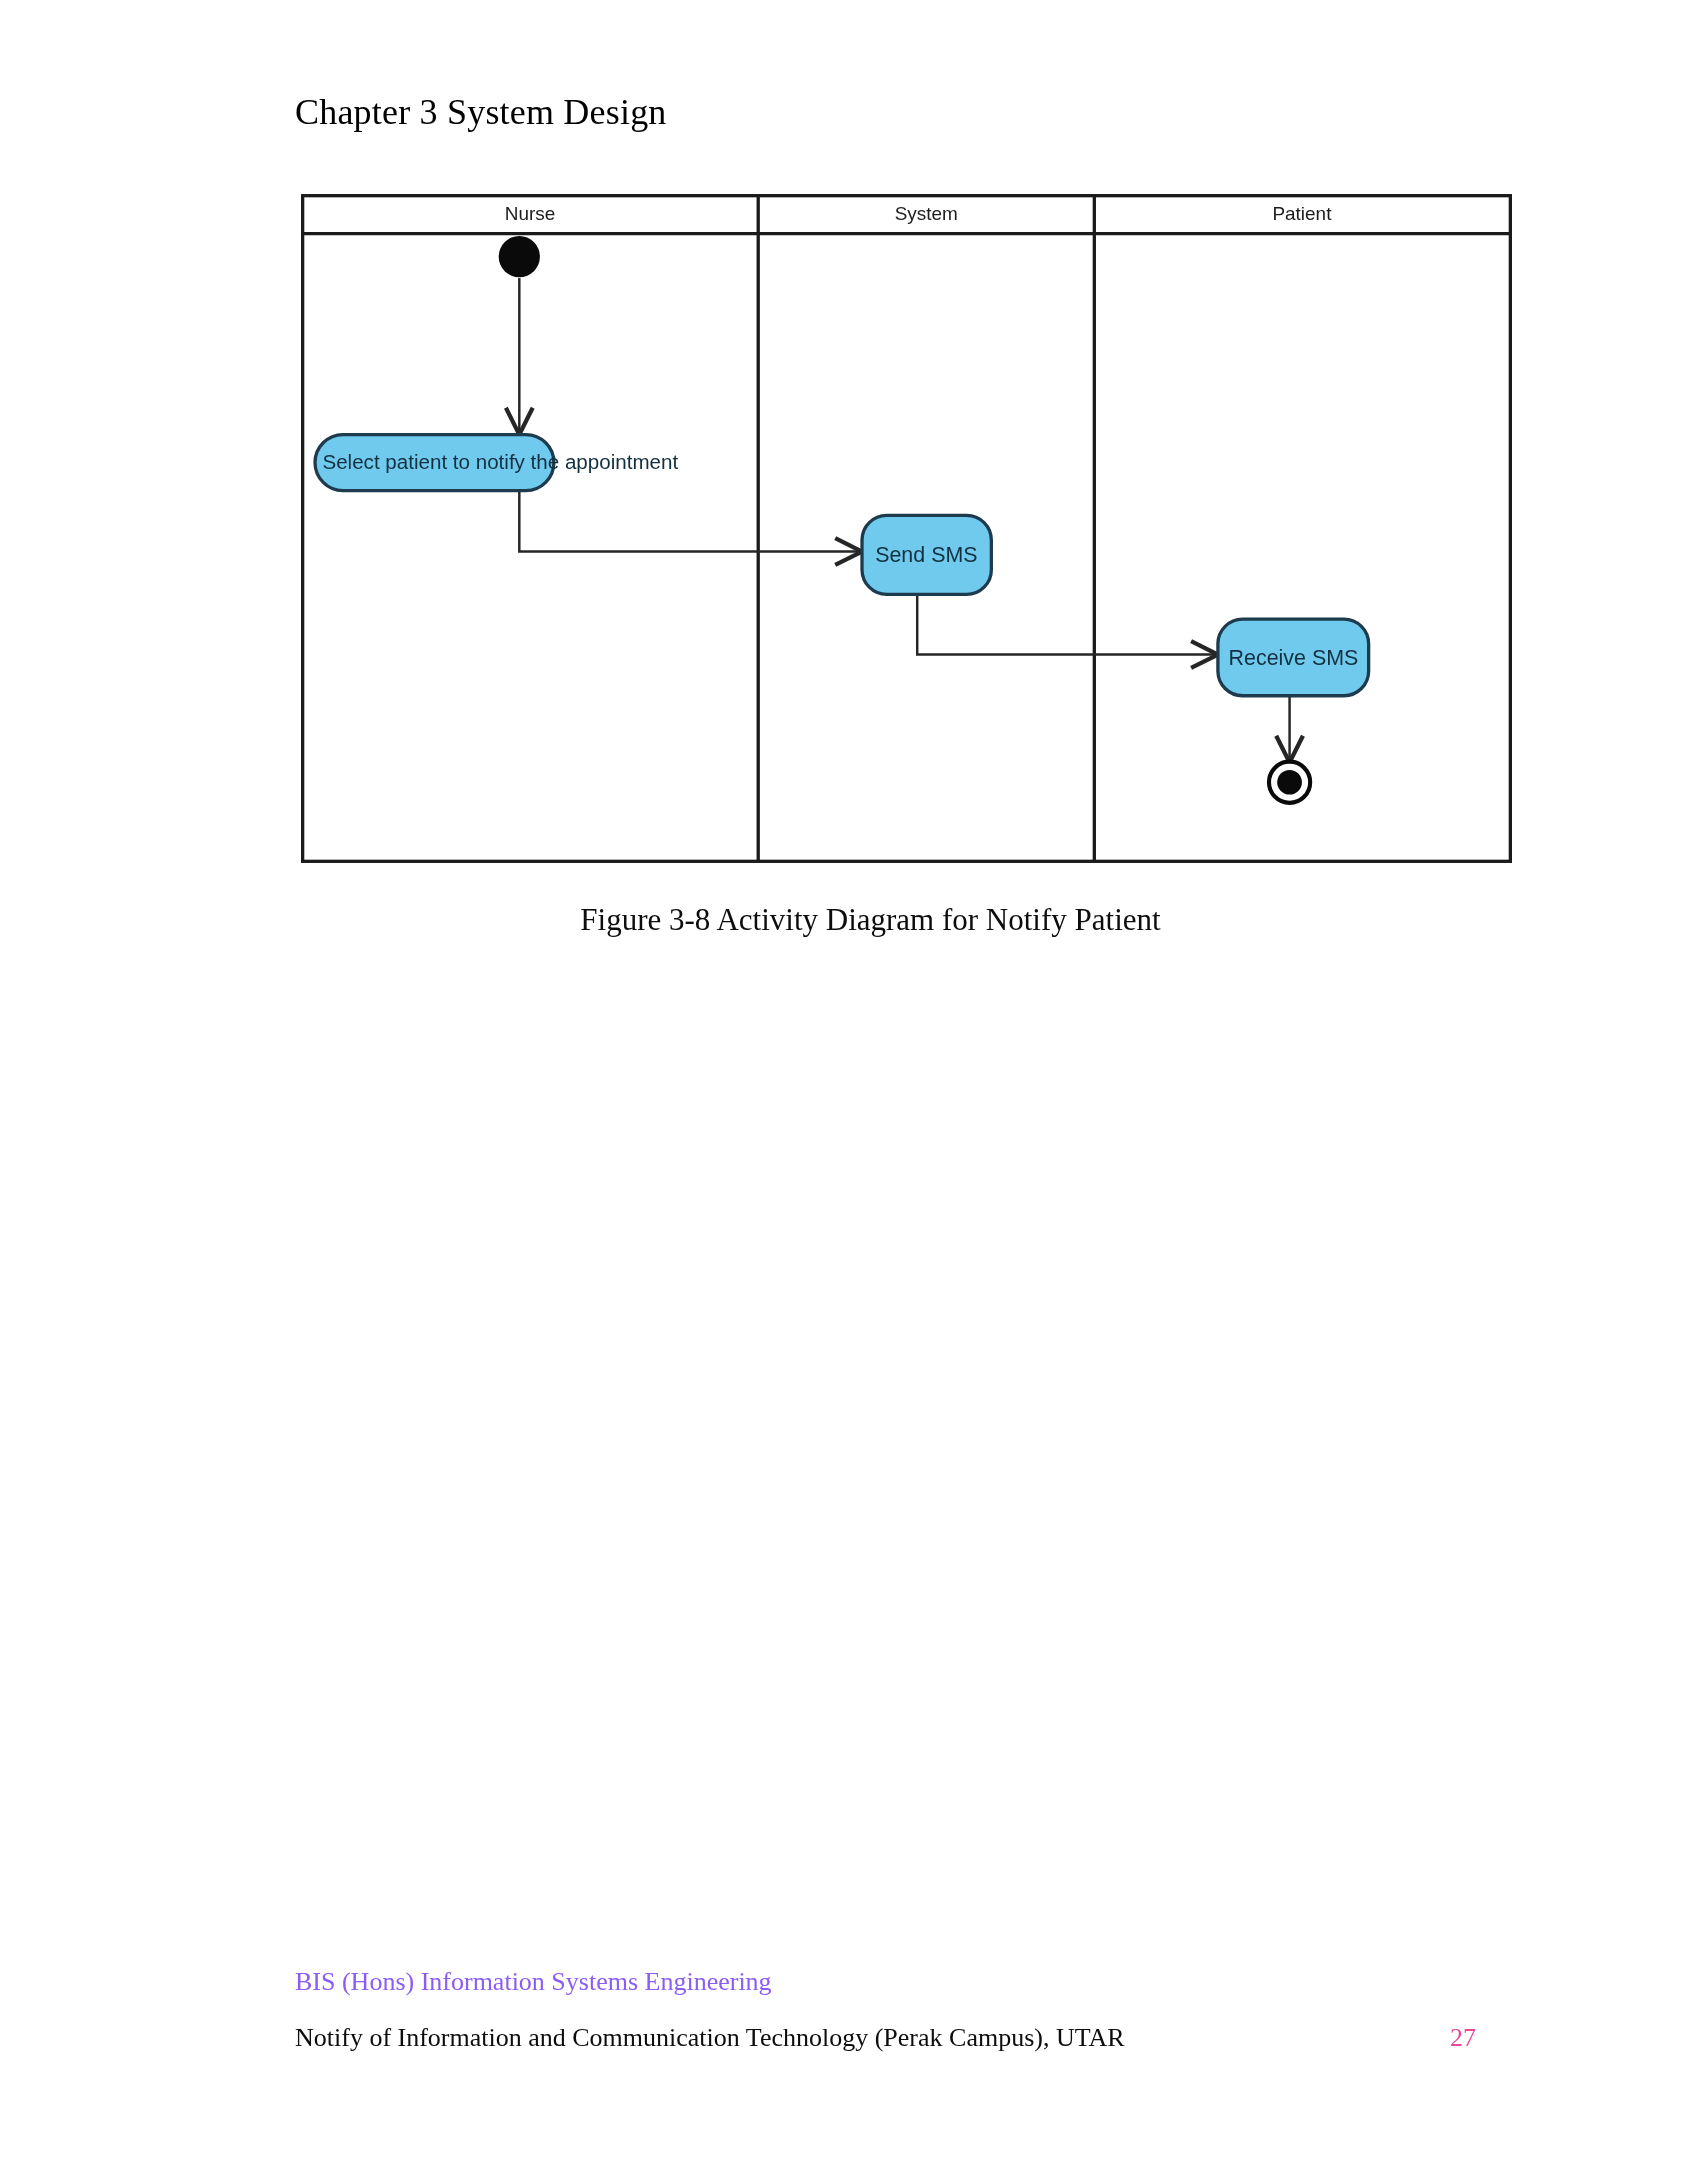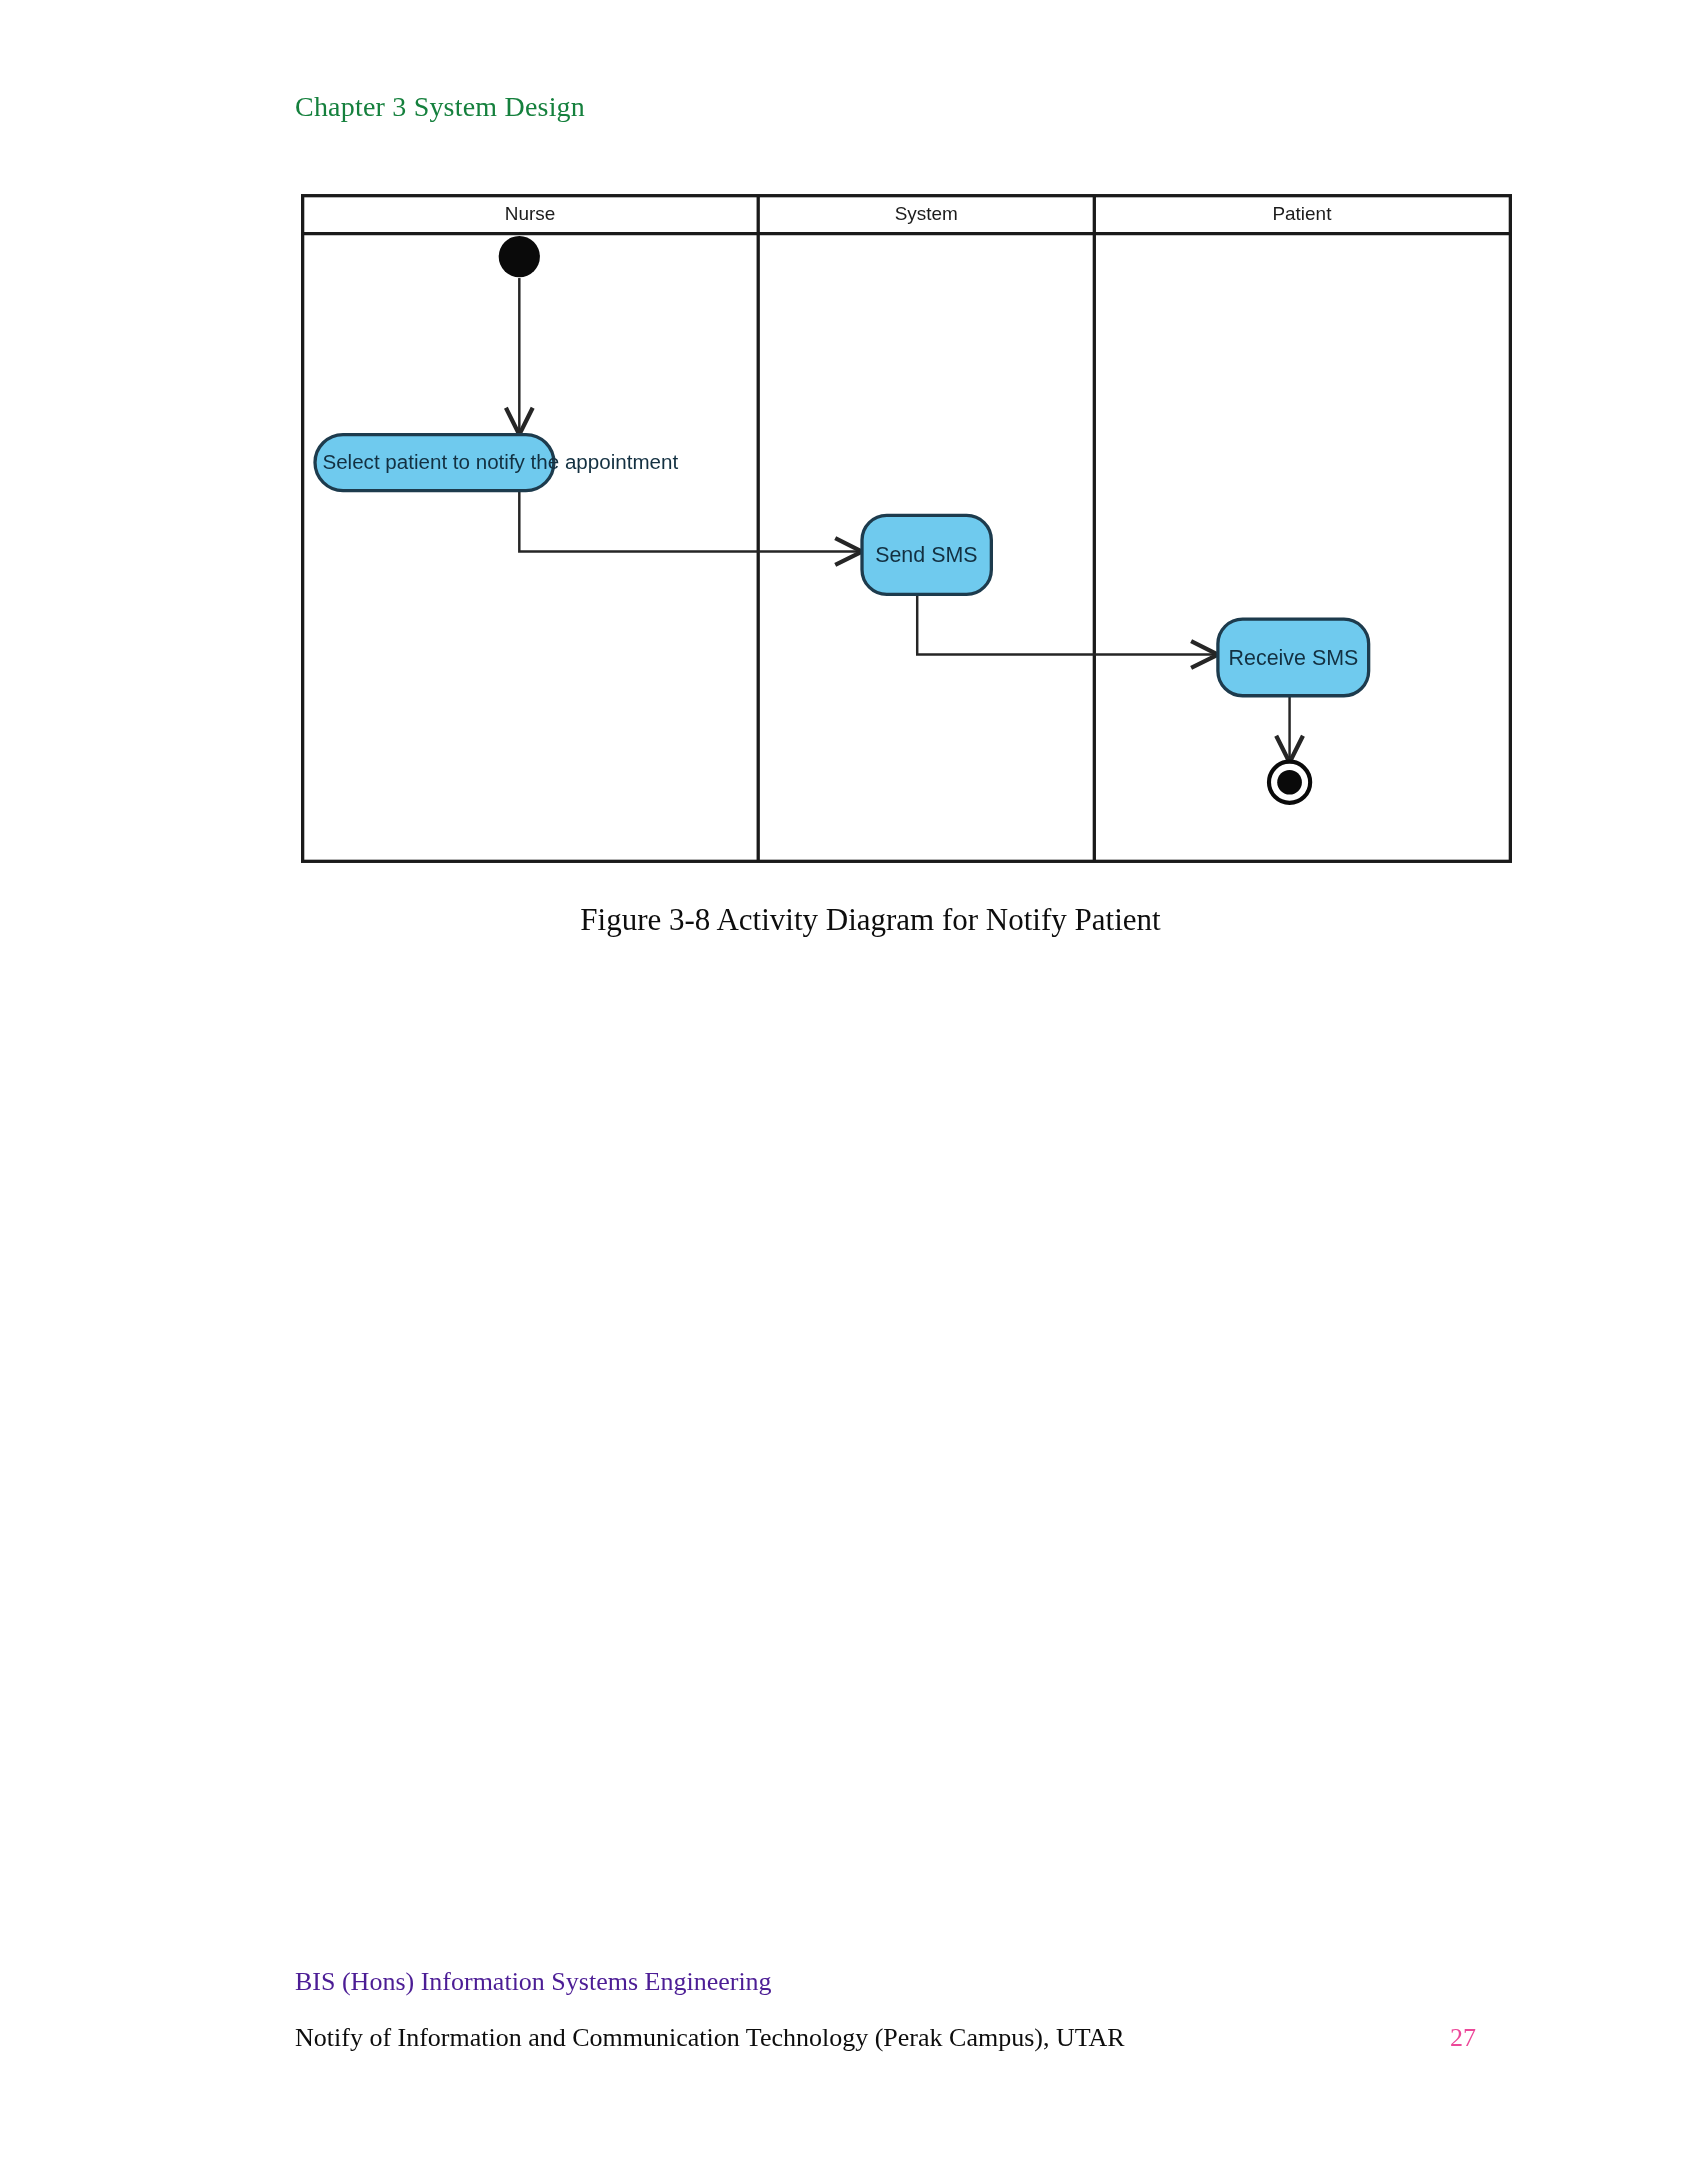--- a/index.html
+++ b/index.html
@@ -15,24 +15,24 @@
     color: #000000;
     overflow: hidden;
   }
 
   
   .page-header {
     position: absolute;
     left: 295px;
     top: 91px;
     font-family: "Liberation Serif", serif;
-    font-size: 28px;
+    font-size: 36px;
     letter-spacing: 0.2px;
     white-space: nowrap;
-    color: #15803d;
+    color: #000000;
   }
 
   .figure-caption {
     position: absolute;
     left: 0;
     top: 902px;
     width: 1687px;
     text-align: center;
     font-family: "Liberation Serif", serif;
     font-size: 31px;
@@ -40,21 +40,21 @@
     padding-left: 27px;
   }
 
   .footer-line-1 {
     position: absolute;
     left: 295px;
     top: 1967px;
     font-family: "Liberation Serif", serif;
     font-size: 26px;
     white-space: nowrap;
-    color: #4c1d95;
+    color: #8b5cf6;
   }
   .footer-line-2 {
     position: absolute;
     left: 295px;
     top: 2023px;
     font-family: "Liberation Serif", serif;
     font-size: 26px;
     white-space: nowrap;
     color: #0d0d0d;
   }

